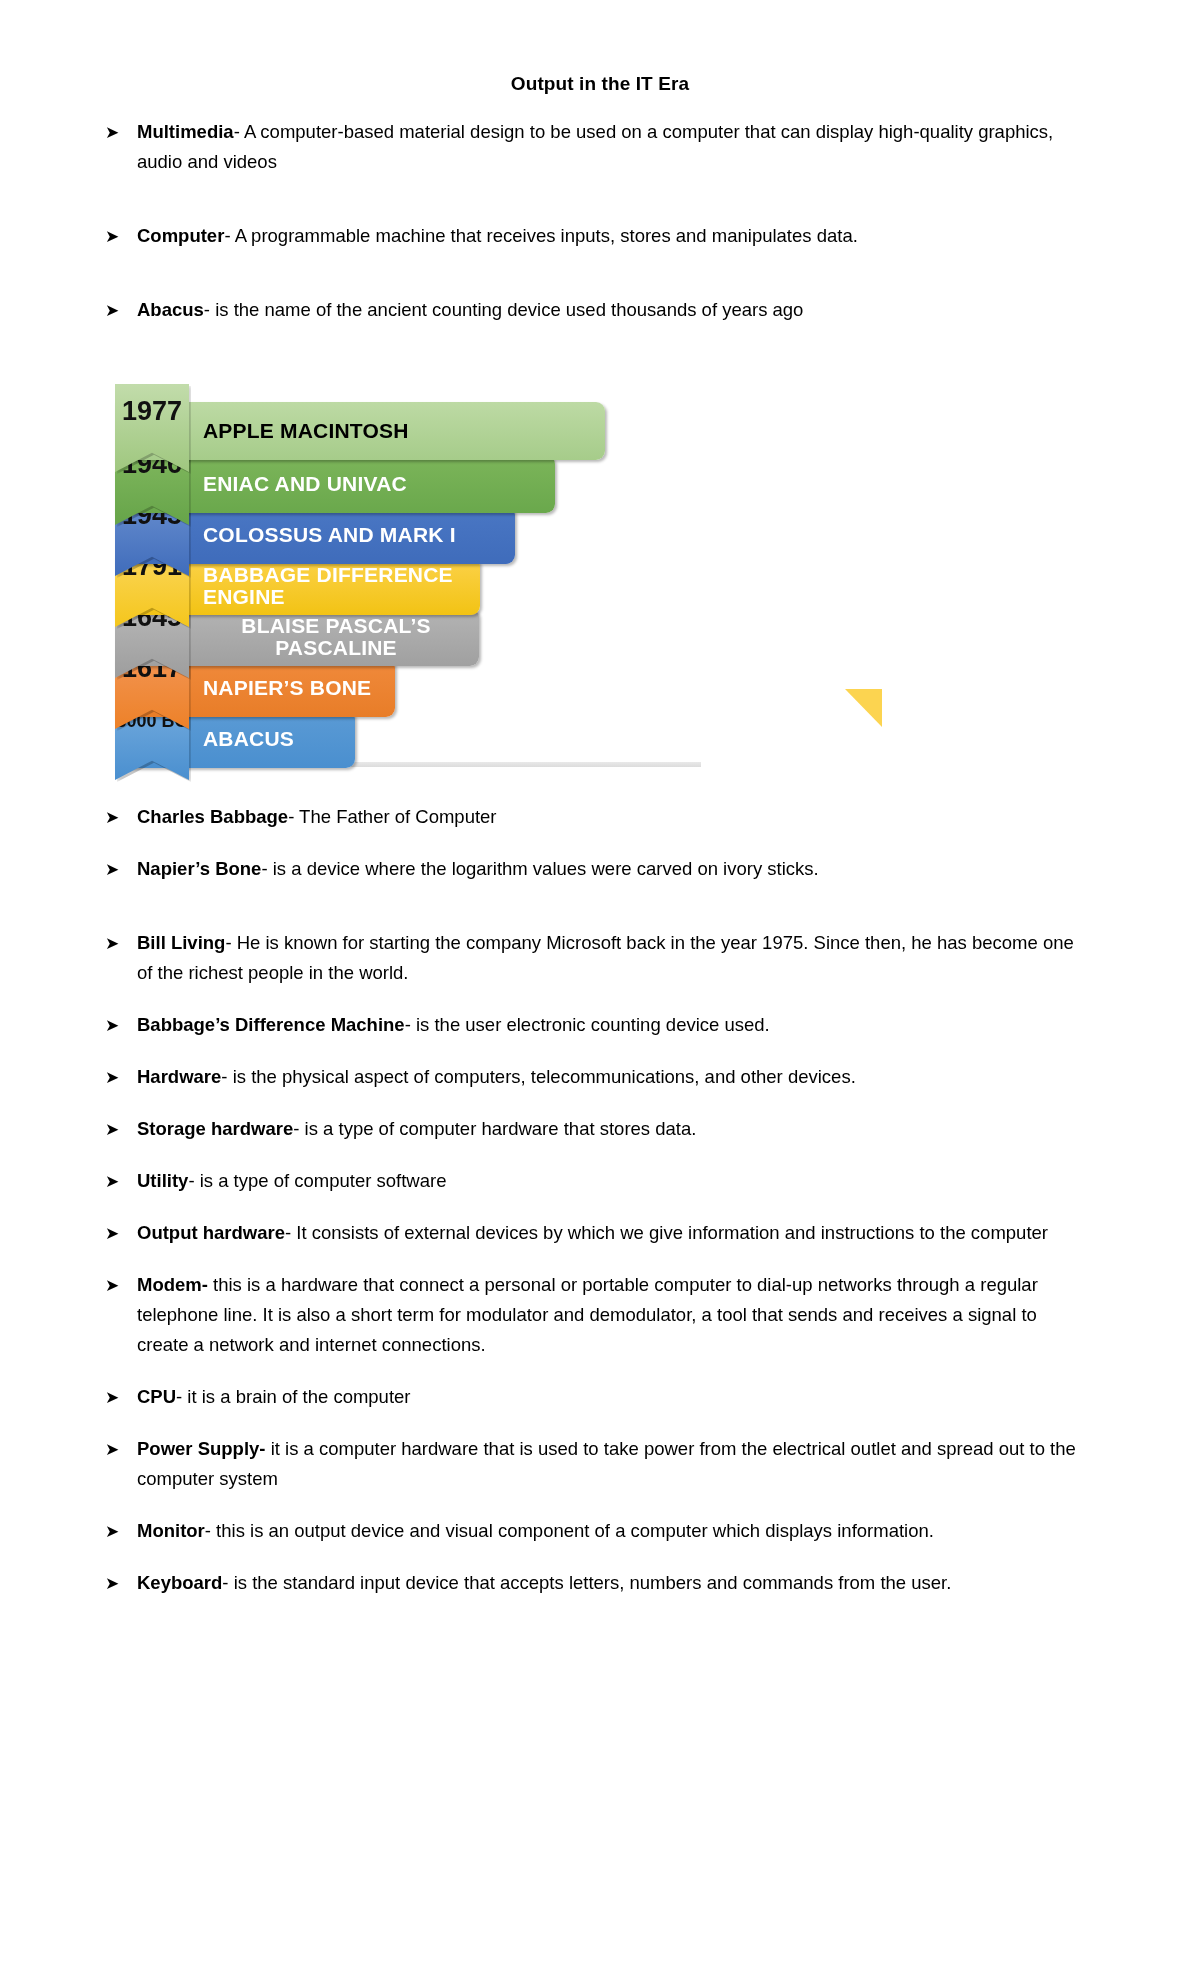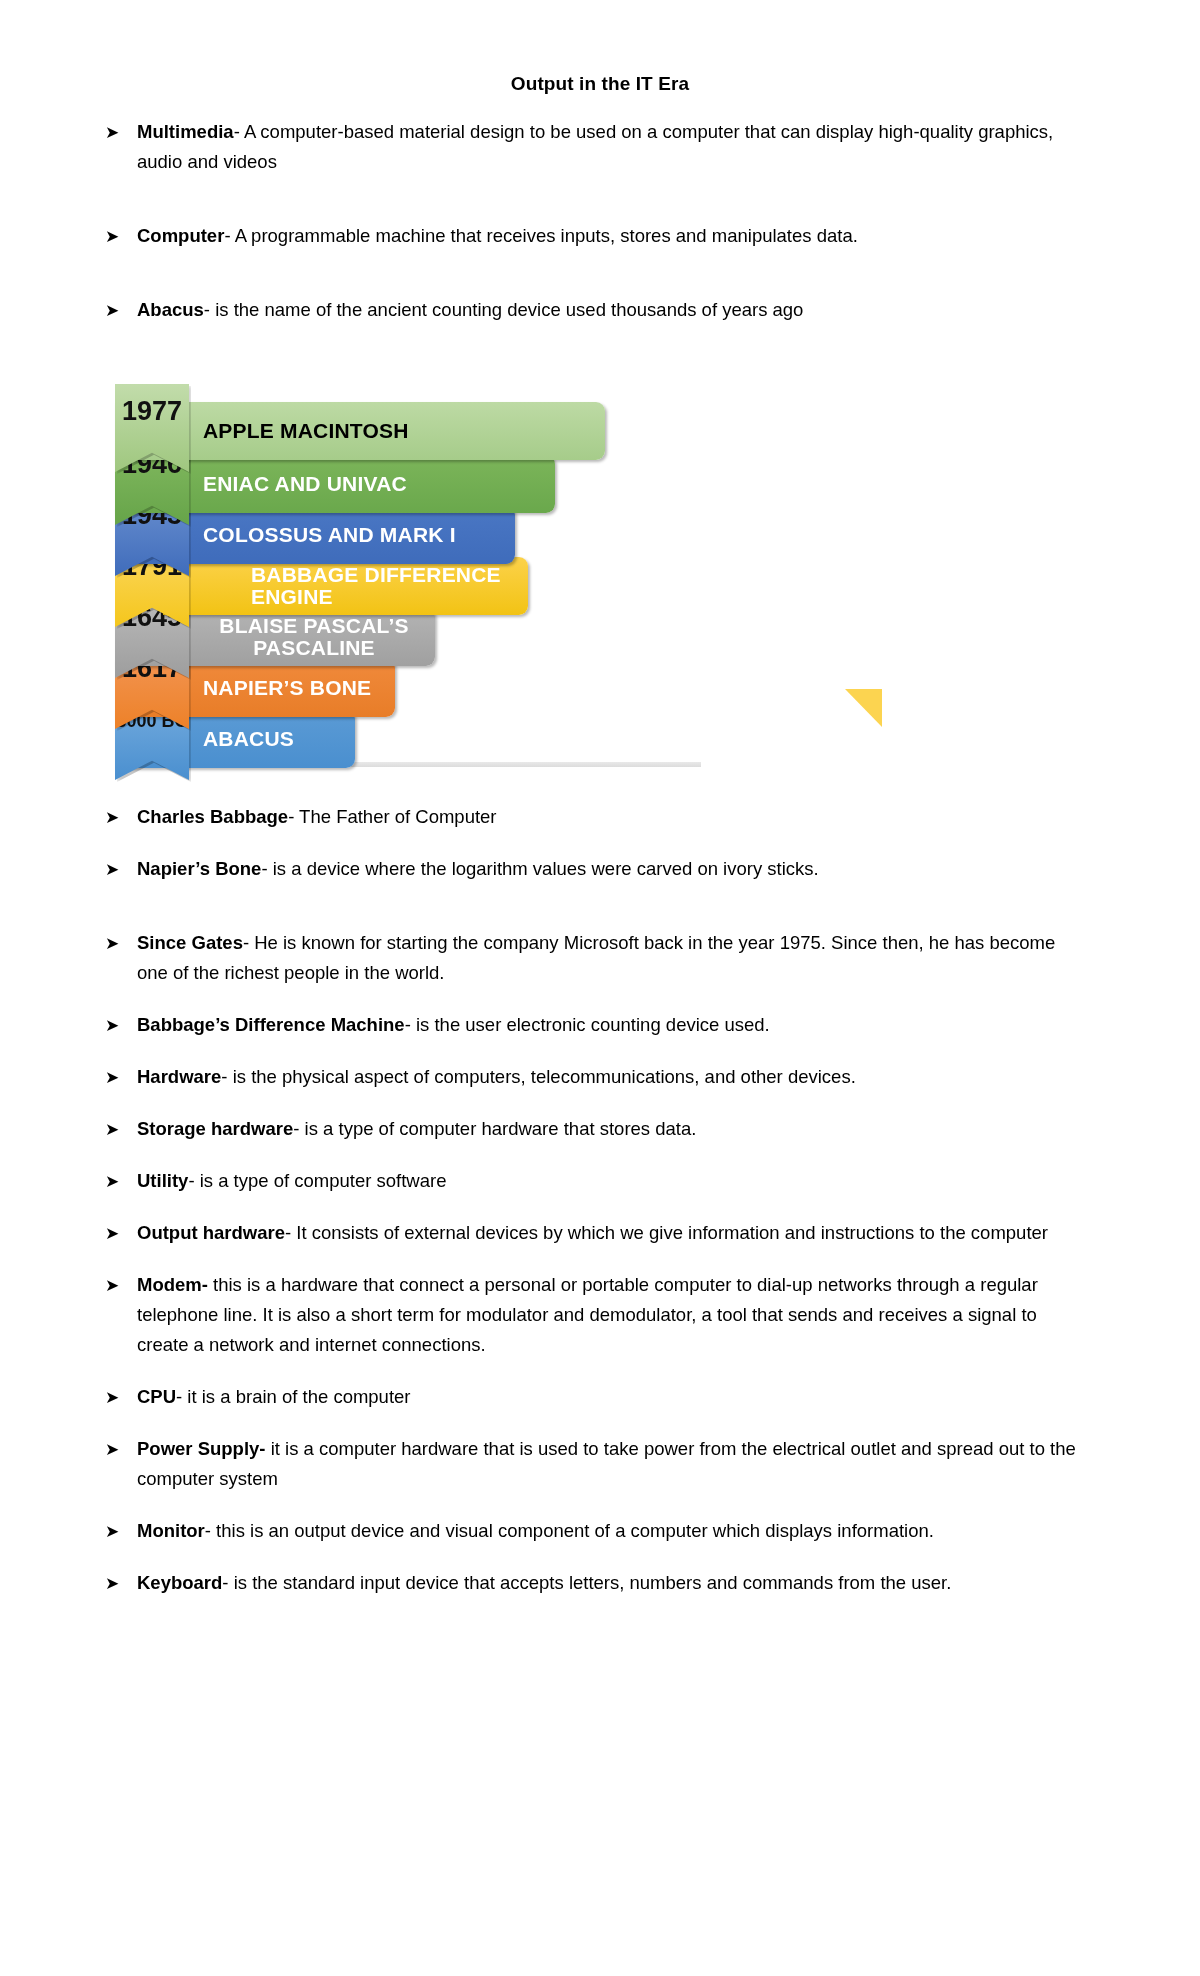--- a/index.html
+++ b/index.html
@@ -191,30 +191,30 @@
       <div class="tl-row" style="left: 115px; top: 181px; width: 400px; z-index: 17;">
         <div class="tl-bar" style="width: 400px; background: linear-gradient(rgb(74, 119, 196), rgb(63, 108, 187));">
           <div class="tl-bar-label align-left" style="color: rgb(255, 255, 255);">COLOSSUS AND MARK I</div>
         </div>
         <div class="tl-chev-shadow"></div>
         <div class="tl-chev" style="background: linear-gradient(rgb(109, 146, 209), rgb(63, 108, 187));">
           <div class="tl-year">1943</div>
         </div>
       </div>
       <div class="tl-row" style="left: 115px; top: 232px; width: 365px; z-index: 16;">
-        <div class="tl-bar" style="width: 365px; background: linear-gradient(rgb(252, 210, 74), rgb(242, 195, 20)); margin-left: 48px;">
+        <div class="tl-bar" style="width: 365px; background: linear-gradient(rgb(252, 210, 74), rgb(242, 195, 20));">
           <div class="tl-bar-label align-left" style="color: rgb(255, 255, 255);">BABBAGE DIFFERENCE ENGINE</div>
         </div>
         <div class="tl-chev-shadow"></div>
         <div class="tl-chev" style="background: linear-gradient(rgb(253, 217, 100), rgb(244, 198, 28));">
           <div class="tl-year">1791</div>
         </div>
       </div>
       <div class="tl-row" style="left: 115px; top: 283px; width: 320px; z-index: 15;">
-        <div class="tl-bar" style="width: 320px; background: linear-gradient(rgb(180, 180, 180), rgb(160, 160, 160));">
+        <div class="tl-bar" style="width: 364px; background: linear-gradient(rgb(180, 180, 180), rgb(160, 160, 160));">
           <div class="tl-bar-label align-center" style="color: rgb(255, 255, 255);">BLAISE PASCAL’S
 PASCALINE</div>
         </div>
         <div class="tl-chev-shadow"></div>
         <div class="tl-chev" style="background: linear-gradient(rgb(189, 189, 189), rgb(157, 157, 157));">
           <div class="tl-year">1645</div>
         </div>
       </div>
       <div class="tl-row" style="left: 115px; top: 334px; width: 280px; z-index: 14;">
         <div class="tl-bar" style="width: 280px; background: linear-gradient(rgb(240, 138, 60), rgb(232, 125, 40));">
@@ -232,21 +232,21 @@
         <div class="tl-chev-shadow"></div>
         <div class="tl-chev" style="background: linear-gradient(rgb(119, 174, 224), rgb(74, 143, 207));">
           <div class="tl-year small">3000 BC</div>
         </div>
       </div>
     </div>
 
   <ul class="bullet-list" id="bottom-list">
       <li class="bullet-item"><span class="arrow-icon">➤</span><span class="term">Charles Babbage</span><span>- The Father of Computer</span></li>
       <li class="bullet-item"><span class="arrow-icon">➤</span><span class="term">Napier’s Bone</span><span>- is a device where the logarithm values were carved on ivory sticks.</span></li>
-      <li class="bullet-item gap-lg"><span class="arrow-icon">➤</span><span class="term">Since Gates</span><span>- He is known for starting the company Microsoft back in the year 1975. Since then, he has become one of the richest people in the world.</span></li>
+      <li class="bullet-item gap-lg"><span class="arrow-icon">➤</span><span class="term">Bill Living</span><span>- He is known for starting the company Microsoft back in the year 1975. Since then, he has become one of the richest people in the world.</span></li>
       <li class="bullet-item"><span class="arrow-icon">➤</span><span class="term">Babbage’s Difference Machine</span><span>- is the user electronic counting device used.</span></li>
       <li class="bullet-item"><span class="arrow-icon">➤</span><span class="term">Hardware</span><span>- is the physical aspect of computers, telecommunications, and other devices.</span></li>
       <li class="bullet-item"><span class="arrow-icon">➤</span><span class="term">Storage hardware</span><span>- is a type of computer hardware that stores data.</span></li>
       <li class="bullet-item"><span class="arrow-icon">➤</span><span class="term">Utility</span><span>- is a type of computer software</span></li>
       <li class="bullet-item"><span class="arrow-icon">➤</span><span class="term">Output hardware</span><span>- It consists of external devices by which we give information and instructions to the computer</span></li>
       <li class="bullet-item"><span class="arrow-icon">➤</span><span class="term">Modem-</span><span> this is a hardware that connect a personal or portable computer to dial-up networks through a regular telephone line. It is also a short term for modulator and demodulator, a tool that sends and receives a signal to create a network and internet connections.</span></li>
       <li class="bullet-item"><span class="arrow-icon">➤</span><span class="term">CPU</span><span>- it is a brain of the computer</span></li>
       <li class="bullet-item"><span class="arrow-icon">➤</span><span class="term">Power Supply-</span><span> it is a computer hardware that is used to take power from the electrical outlet and spread out to the computer system</span></li>
       <li class="bullet-item"><span class="arrow-icon">➤</span><span class="term">Monitor</span><span>- this is an output device and visual component of a computer which displays information.</span></li>
       <li class="bullet-item"><span class="arrow-icon">➤</span><span class="term">Keyboard</span><span>- is the standard input device that accepts letters, numbers and commands from the user.</span></li>

